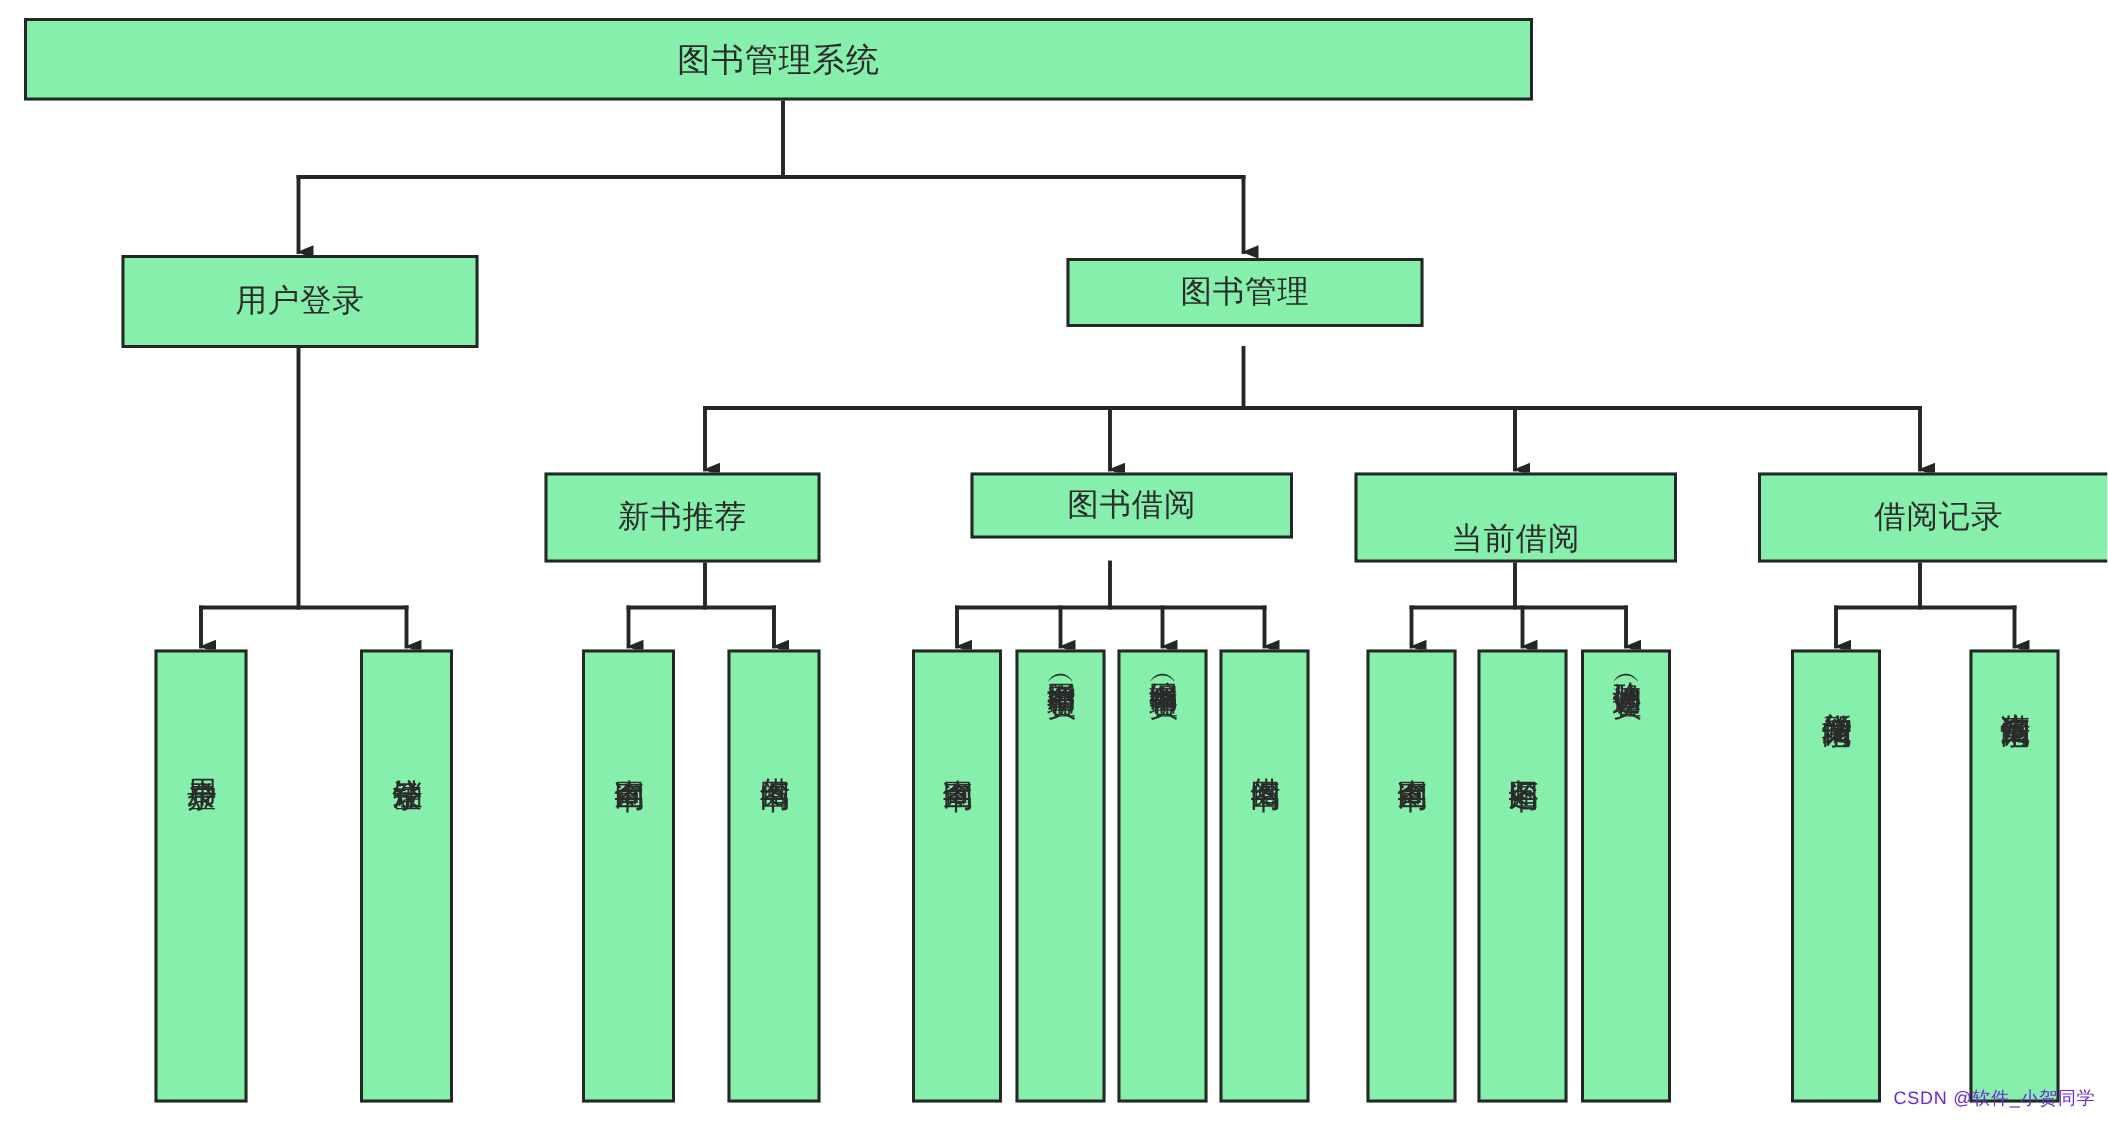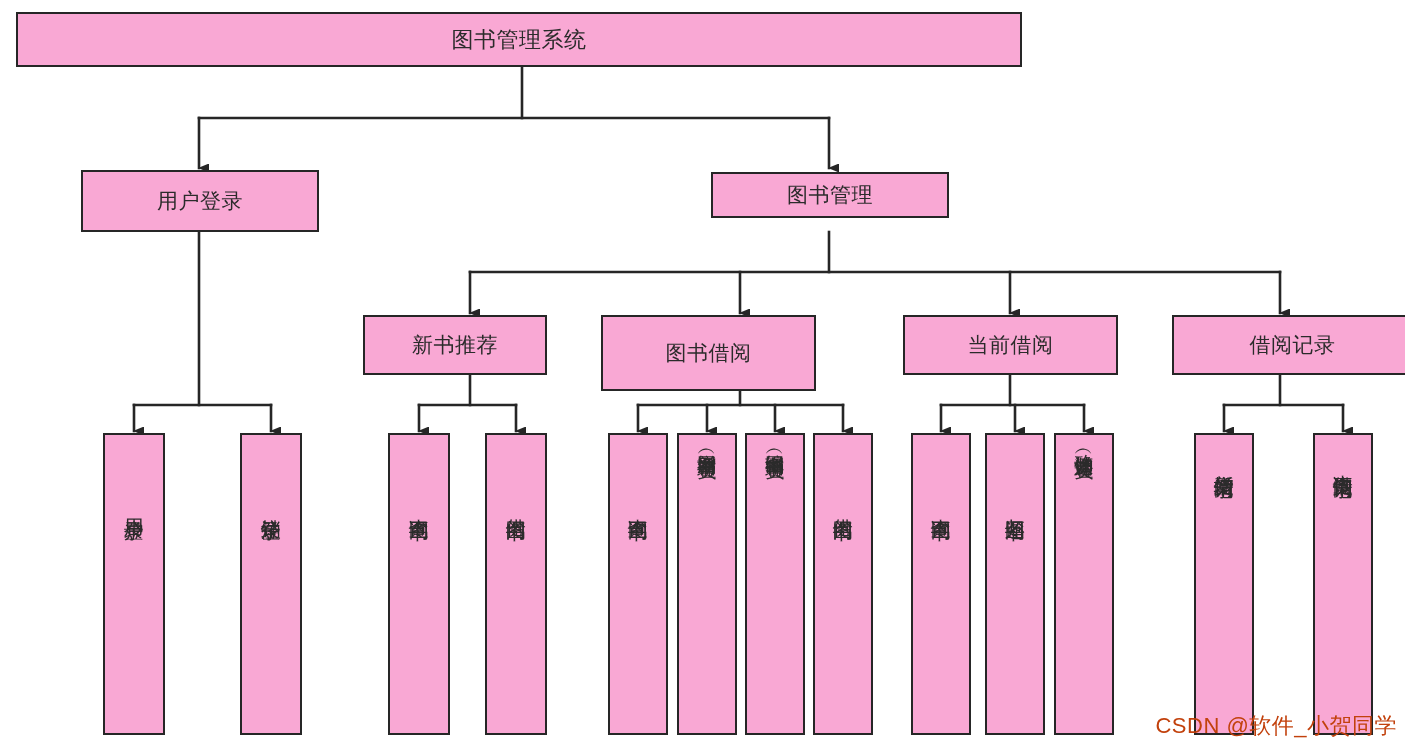--- a/index.html
+++ b/index.html
@@ -21,21 +21,21 @@
     position: absolute;
     left: 0;
     top: 0;
     width: 1405px;
     height: 747px;
   }
   .node {
     position: absolute;
     box-sizing: border-box;
     border: 2px solid #262626;
-    background: #f9a8d4;
+    background: #86efac;
     display: flex;
     align-items: center;
     justify-content: center;
     color: #2b2b2b;
   }
   .node .node-label {
     display: block;
     text-align: center;
     line-height: 1.18;
     white-space: nowrap;
@@ -61,22 +61,22 @@
     letter-spacing: 1px;
     white-space: normal;
   }
   .node.vertical.tall-text .node-label {
     font-size: 19px;
   }
   #watermark {
     position: absolute;
     right: 8px;
     bottom: 6px;
-    font-size: 22px;
-    color: #c2410c;
+    font-size: 12px;
+    color: #6d28d9;
     letter-spacing: 0.5px;
     white-space: nowrap;
     pointer-events: none;
   }
 </style>
 </head>
 <body>
 
 <div id="diagram-root">
 
@@ -138,24 +138,24 @@
   <div class="node horizontal" style="left:81px; top:170px; width:238px; height:62px;">
     <span class="node-label">用户登录</span>
   </div>
   <div class="node horizontal" style="left:711px; top:172px; width:238px; height:46px;align-items:center;">
     <span class="node-label">图书管理</span>
   </div>
 
   <div class="node horizontal" style="left:363px; top:315px; width:184px; height:60px;">
     <span class="node-label">新书推荐</span>
   </div>
-  <div class="node horizontal" style="left:601px; top:315px; width:215px; height:76px;">
+  <div class="node horizontal" style="left:647px; top:315px; width:215px; height:44px;">
     <span class="node-label">图书借阅</span>
   </div>
-  <div class="node horizontal" style="left:903px; top:315px; width:215px; height:60px;">
+  <div class="node horizontal" style="left:903px; top:315px; width:215px; height:60px;align-items:flex-end;">
     <span class="node-label">当前借阅</span>
   </div>
   <div class="node horizontal" style="left:1172px; top:315px; width:241px; height:60px;">
     <span class="node-label">借阅记录</span>
   </div>
 
   <div class="node vertical" style="left:103px; top:433px; width:62px; height:302px; padding-top:68px;">
     <span class="node-label">用户登录</span>
   </div>
   <div class="node vertical" style="left:240px; top:433px; width:62px; height:302px; padding-top:68px;">

